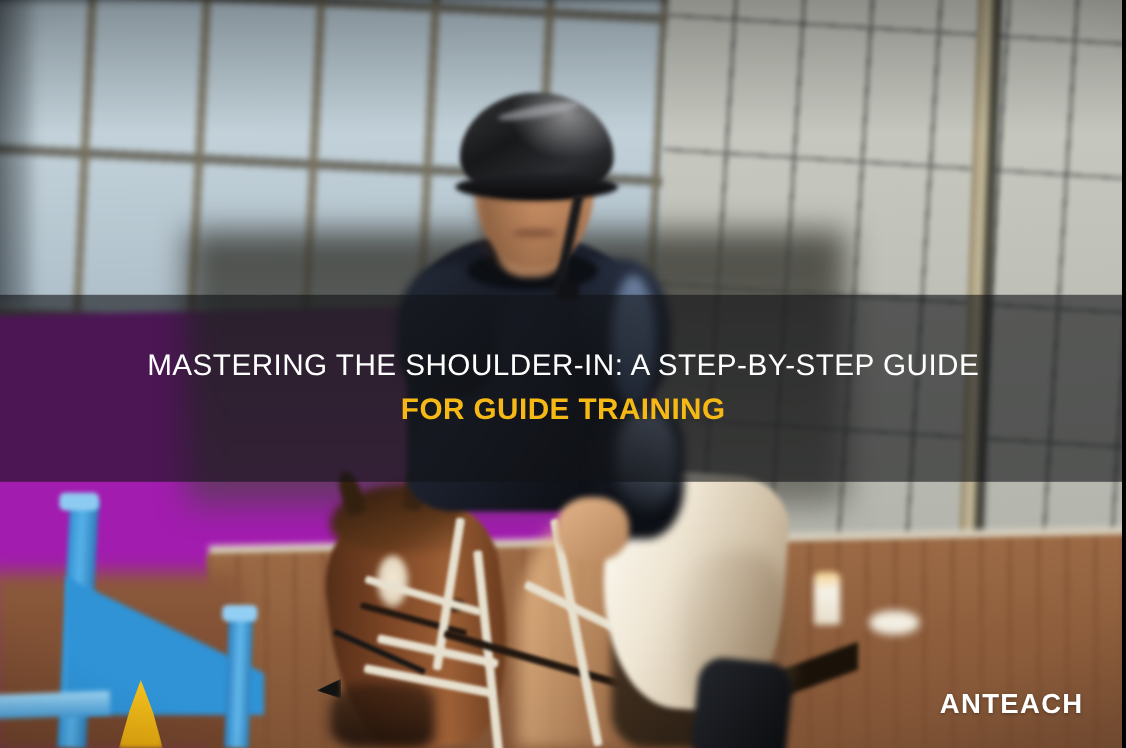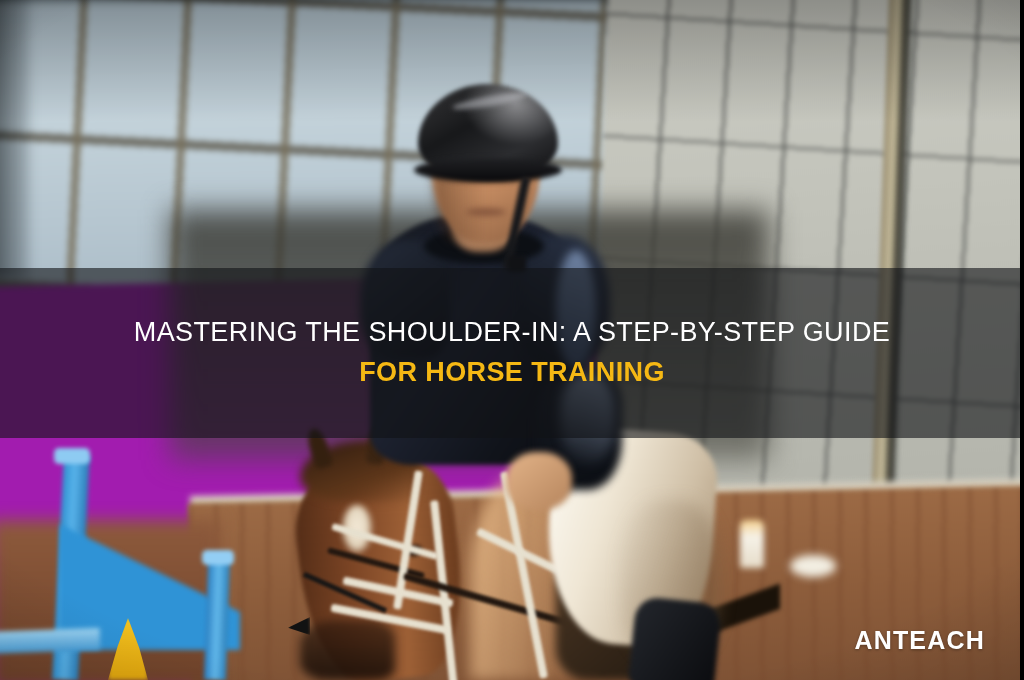--- a/index.html
+++ b/index.html
@@ -523,18 +523,18 @@
     <div class="photo-layer helmet-vent"></div>
     <div class="photo-layer helmet-brim"></div>
     <div class="photo-layer helmet-strap"></div>
     <div class="photo-layer helmet-buckle"></div>
 
     <div class="vignette"></div>
   </div>
 
   <div class="title-band">
     <div class="title-line title-line-1">MASTERING THE SHOULDER-IN: A STEP-BY-STEP GUIDE</div>
-    <div class="title-line title-line-2">FOR HORSE TRAINING</div>
+    <div class="title-line title-line-2">FOR GUIDE TRAINING</div>
   </div>
 
   <div class="watermark">ANTEACH</div>
 
 </div>
 
 </body></html>

